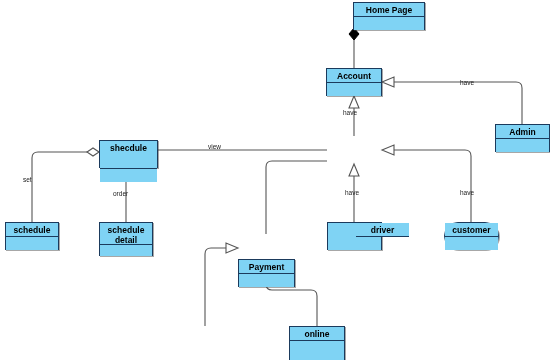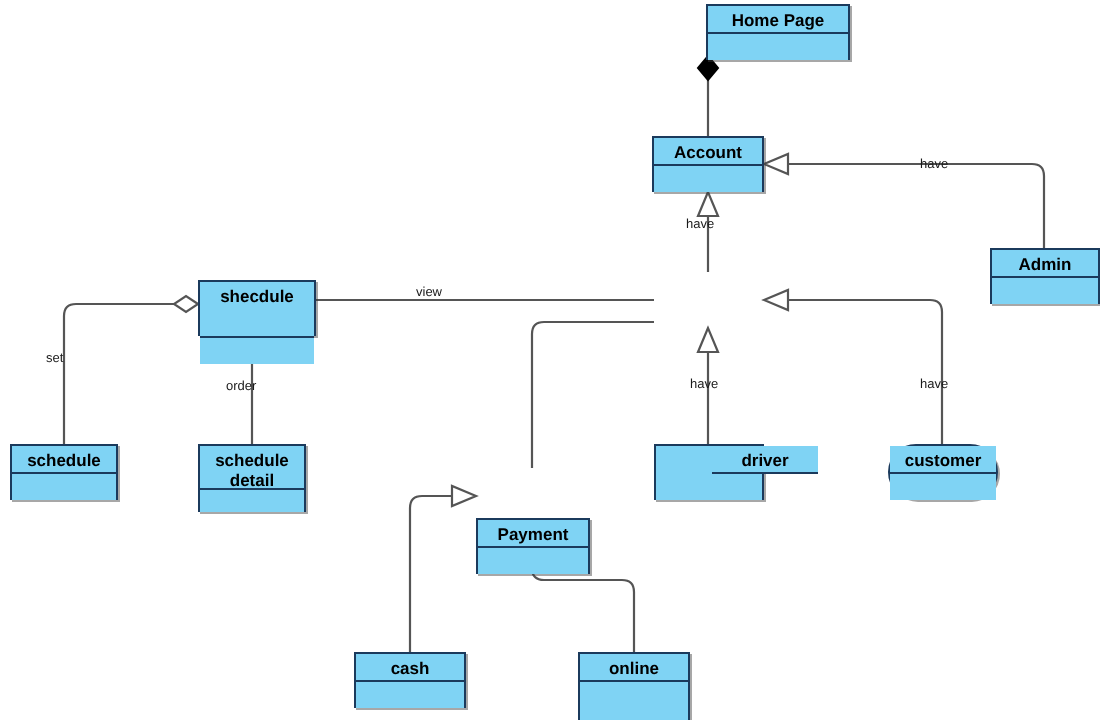--- a/index.html
+++ b/index.html
@@ -163,24 +163,20 @@
   <div class="uml-class" style="left:327px; top:222px; width:55px; height:28px;">
     <div class="uml-title" style="height:14px;margin-left:28px;">driver</div>
     <div class="uml-body" style="height:13px;"></div>
   </div>
 
   <div class="uml-class" style="left:444px; top:222px; width:55px; height:28px;border-radius:14px;">
     <div class="uml-title" style="height:14px;">customer</div>
     <div class="uml-body" style="height:13px;"></div>
   </div>
 
-  <div class="uml-class" style="left:177px; top:326px; width:56px; height:28px;">
-    <div class="uml-title" style="height:14px;">cash</div>
-    <div class="uml-body" style="height:13px;"></div>
-  </div>
 
   <div class="uml-class" style="left:289px; top:326px; width:56px; height:40px;">
     <div class="uml-title" style="height:14px;">online</div>
     <div class="uml-body" style="height:13px;"></div>
   </div>
 
   <div class="edge-label" style="left:460px; top:79px;">have</div>
   <div class="edge-label" style="left:343px; top:109px;">have</div>
   <div class="edge-label" style="left:208px; top:143px;">view</div>
   <div class="edge-label" style="left:23px; top:176px;">set</div>

